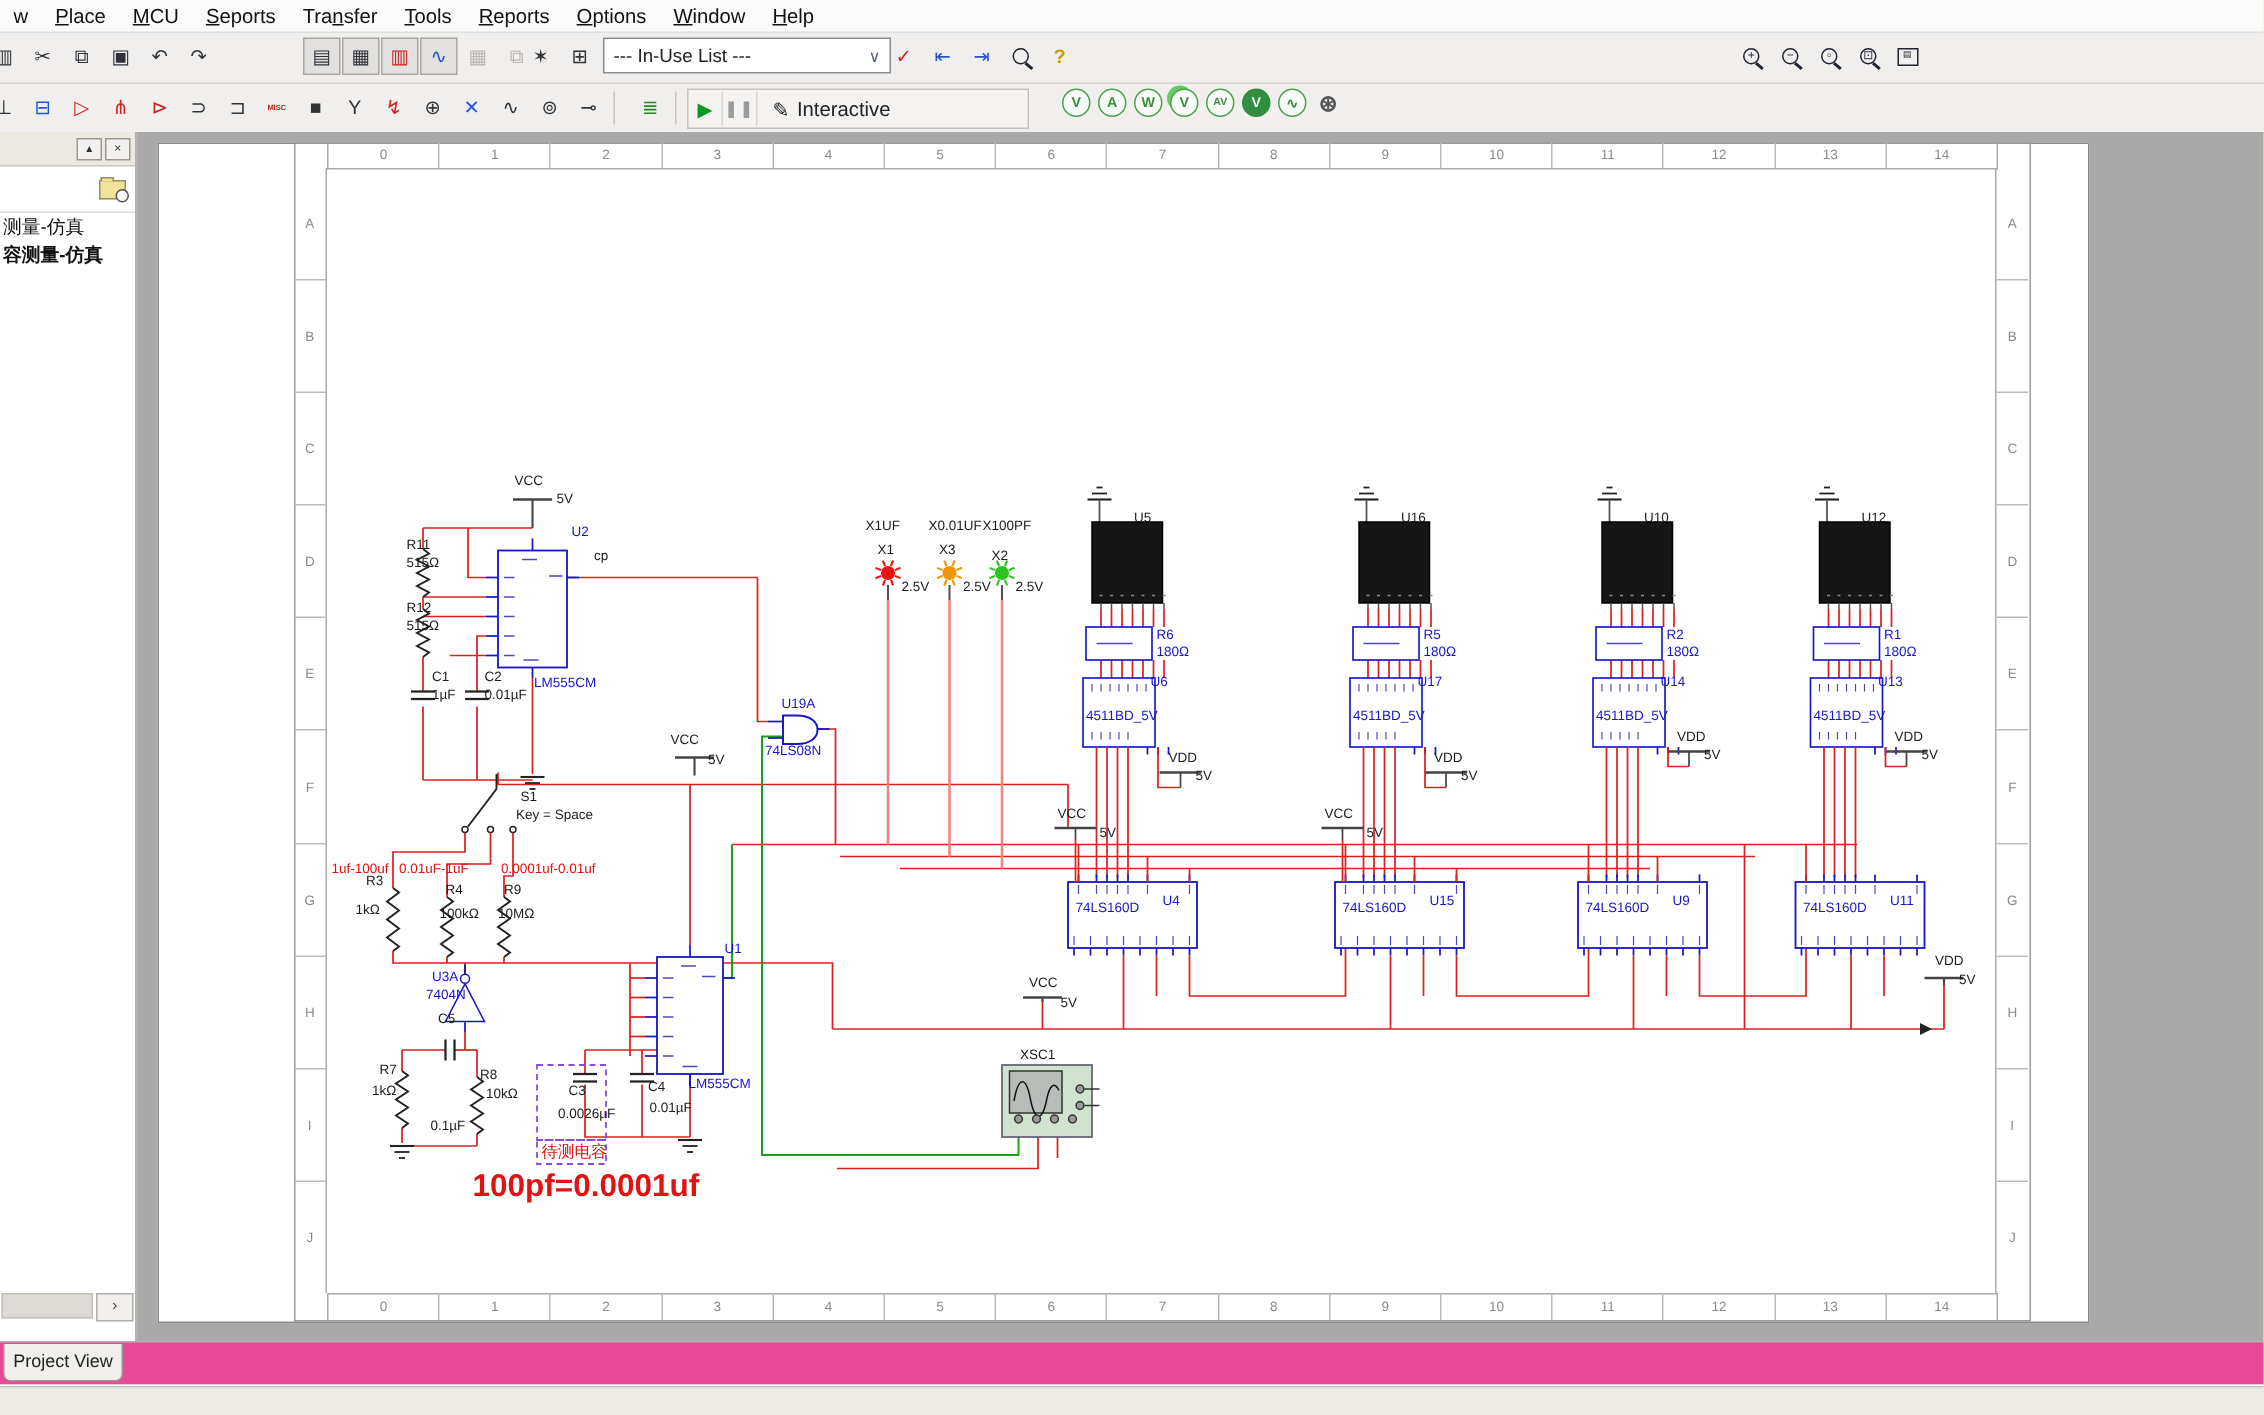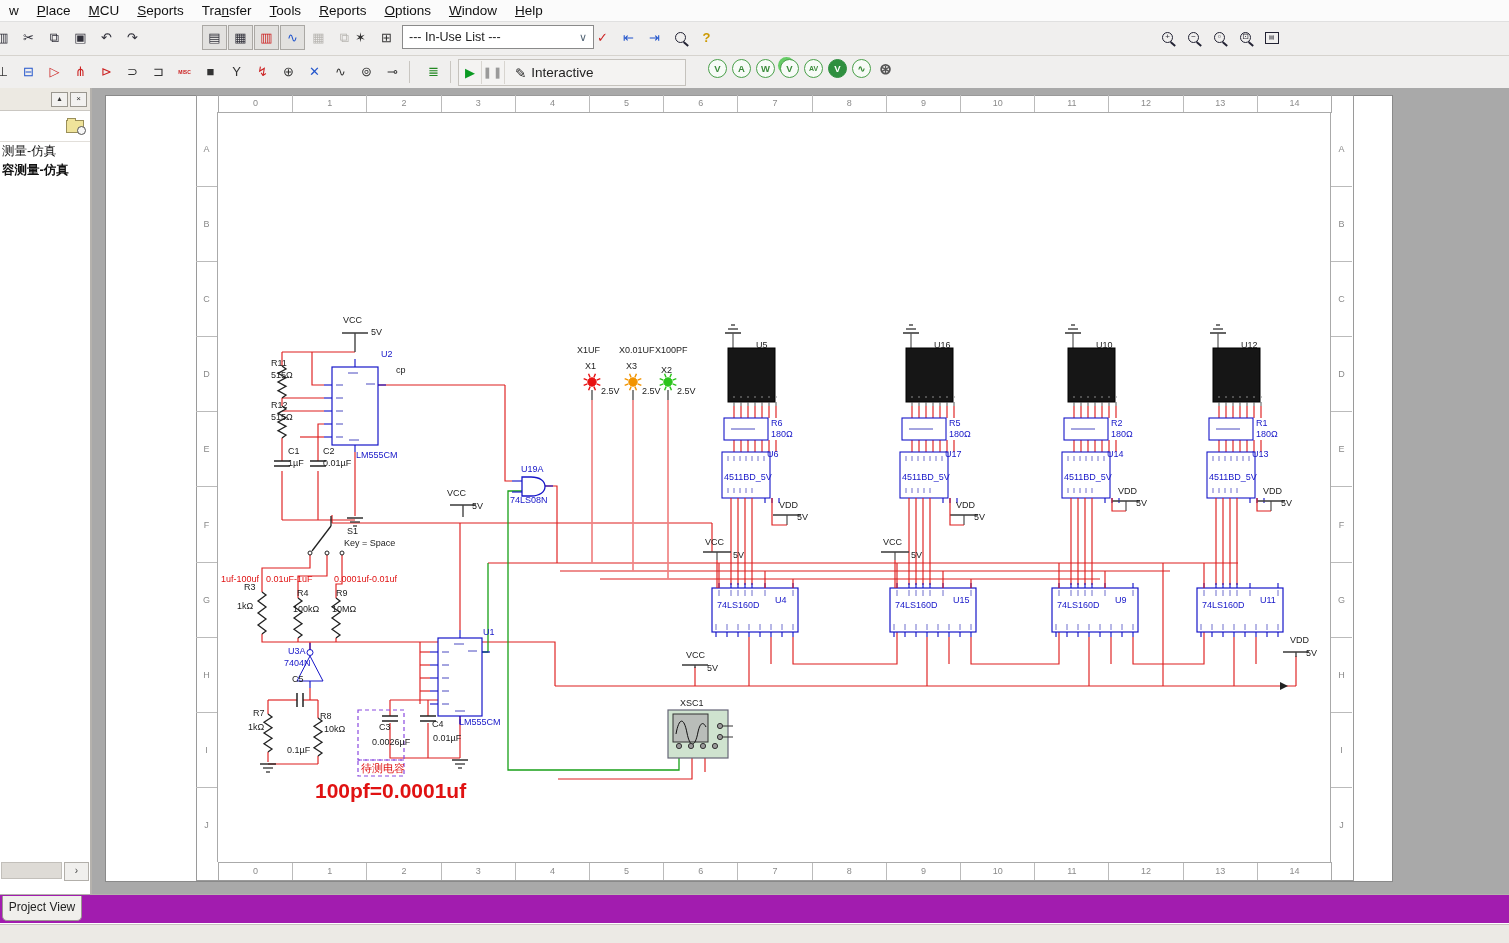--- a/index.html
+++ b/index.html
@@ -71,21 +71,21 @@
   #wires{position:absolute;left:0;top:0;width:1509px;height:943px;pointer-events:none}
   #labels{position:absolute;left:0;top:0;width:1509px;height:943px;pointer-events:none}
   .sl{position:absolute;font-size:9px;line-height:1.05;white-space:pre;pointer-events:auto}
   .k{color:#1c1c1c}
   .b{color:#1616c8;font-weight:normal}
   .r{color:#e01212}
   .rs{color:#e01212;font-size:11px}
   .rb{color:#e01212;font-size:21px;font-weight:bold}
   .t{color:#ee1111;font-size:141px;font-weight:bold;letter-spacing:9px;font-family:"DejaVu Sans",sans-serif}
   
-  .tabsrow{position:absolute;left:0;top:894px;width:100%;height:29px;background:#a21caf;border-top:1px solid #b5b2ad}
+  .tabsrow{position:absolute;left:0;top:894px;width:100%;height:29px;background:#ec4899;border-top:1px solid #b5b2ad}
   .ptab{position:absolute;left:2px;top:1px;width:78px;height:24px;background:#f0efec;border:1px solid #9a978f;border-top:none;border-radius:0 0 5px 5px;font-size:12px;color:#222;text-align:center;line-height:23px}
   .dtab{position:absolute;left:105px;top:2px;height:25px;background:#fcfcfc;border:1px solid #8a8a8a;border-bottom:none;border-radius:3px 3px 0 0;display:flex;align-items:center;gap:6px;padding:0 12px 0 8px;font-size:13.5px;color:#111}
   .dicon{position:relative;width:14px;height:16px;background:#fff;border:1px solid #b44}
   .dicon::before{content:"";position:absolute;left:2px;top:3px;width:9px;height:2px;background:#c33}
   .dicon::after{content:"";position:absolute;left:2px;top:8px;width:9px;height:5px;border:1px solid #c33}
   .statusbar{position:absolute;left:0;top:923px;width:100%;height:20px;background:#eceae5;border-top:1px solid #fff;box-shadow:inset 0 1px 0 #c8c5c0}
 </style>
 </head>
 <body>
 

